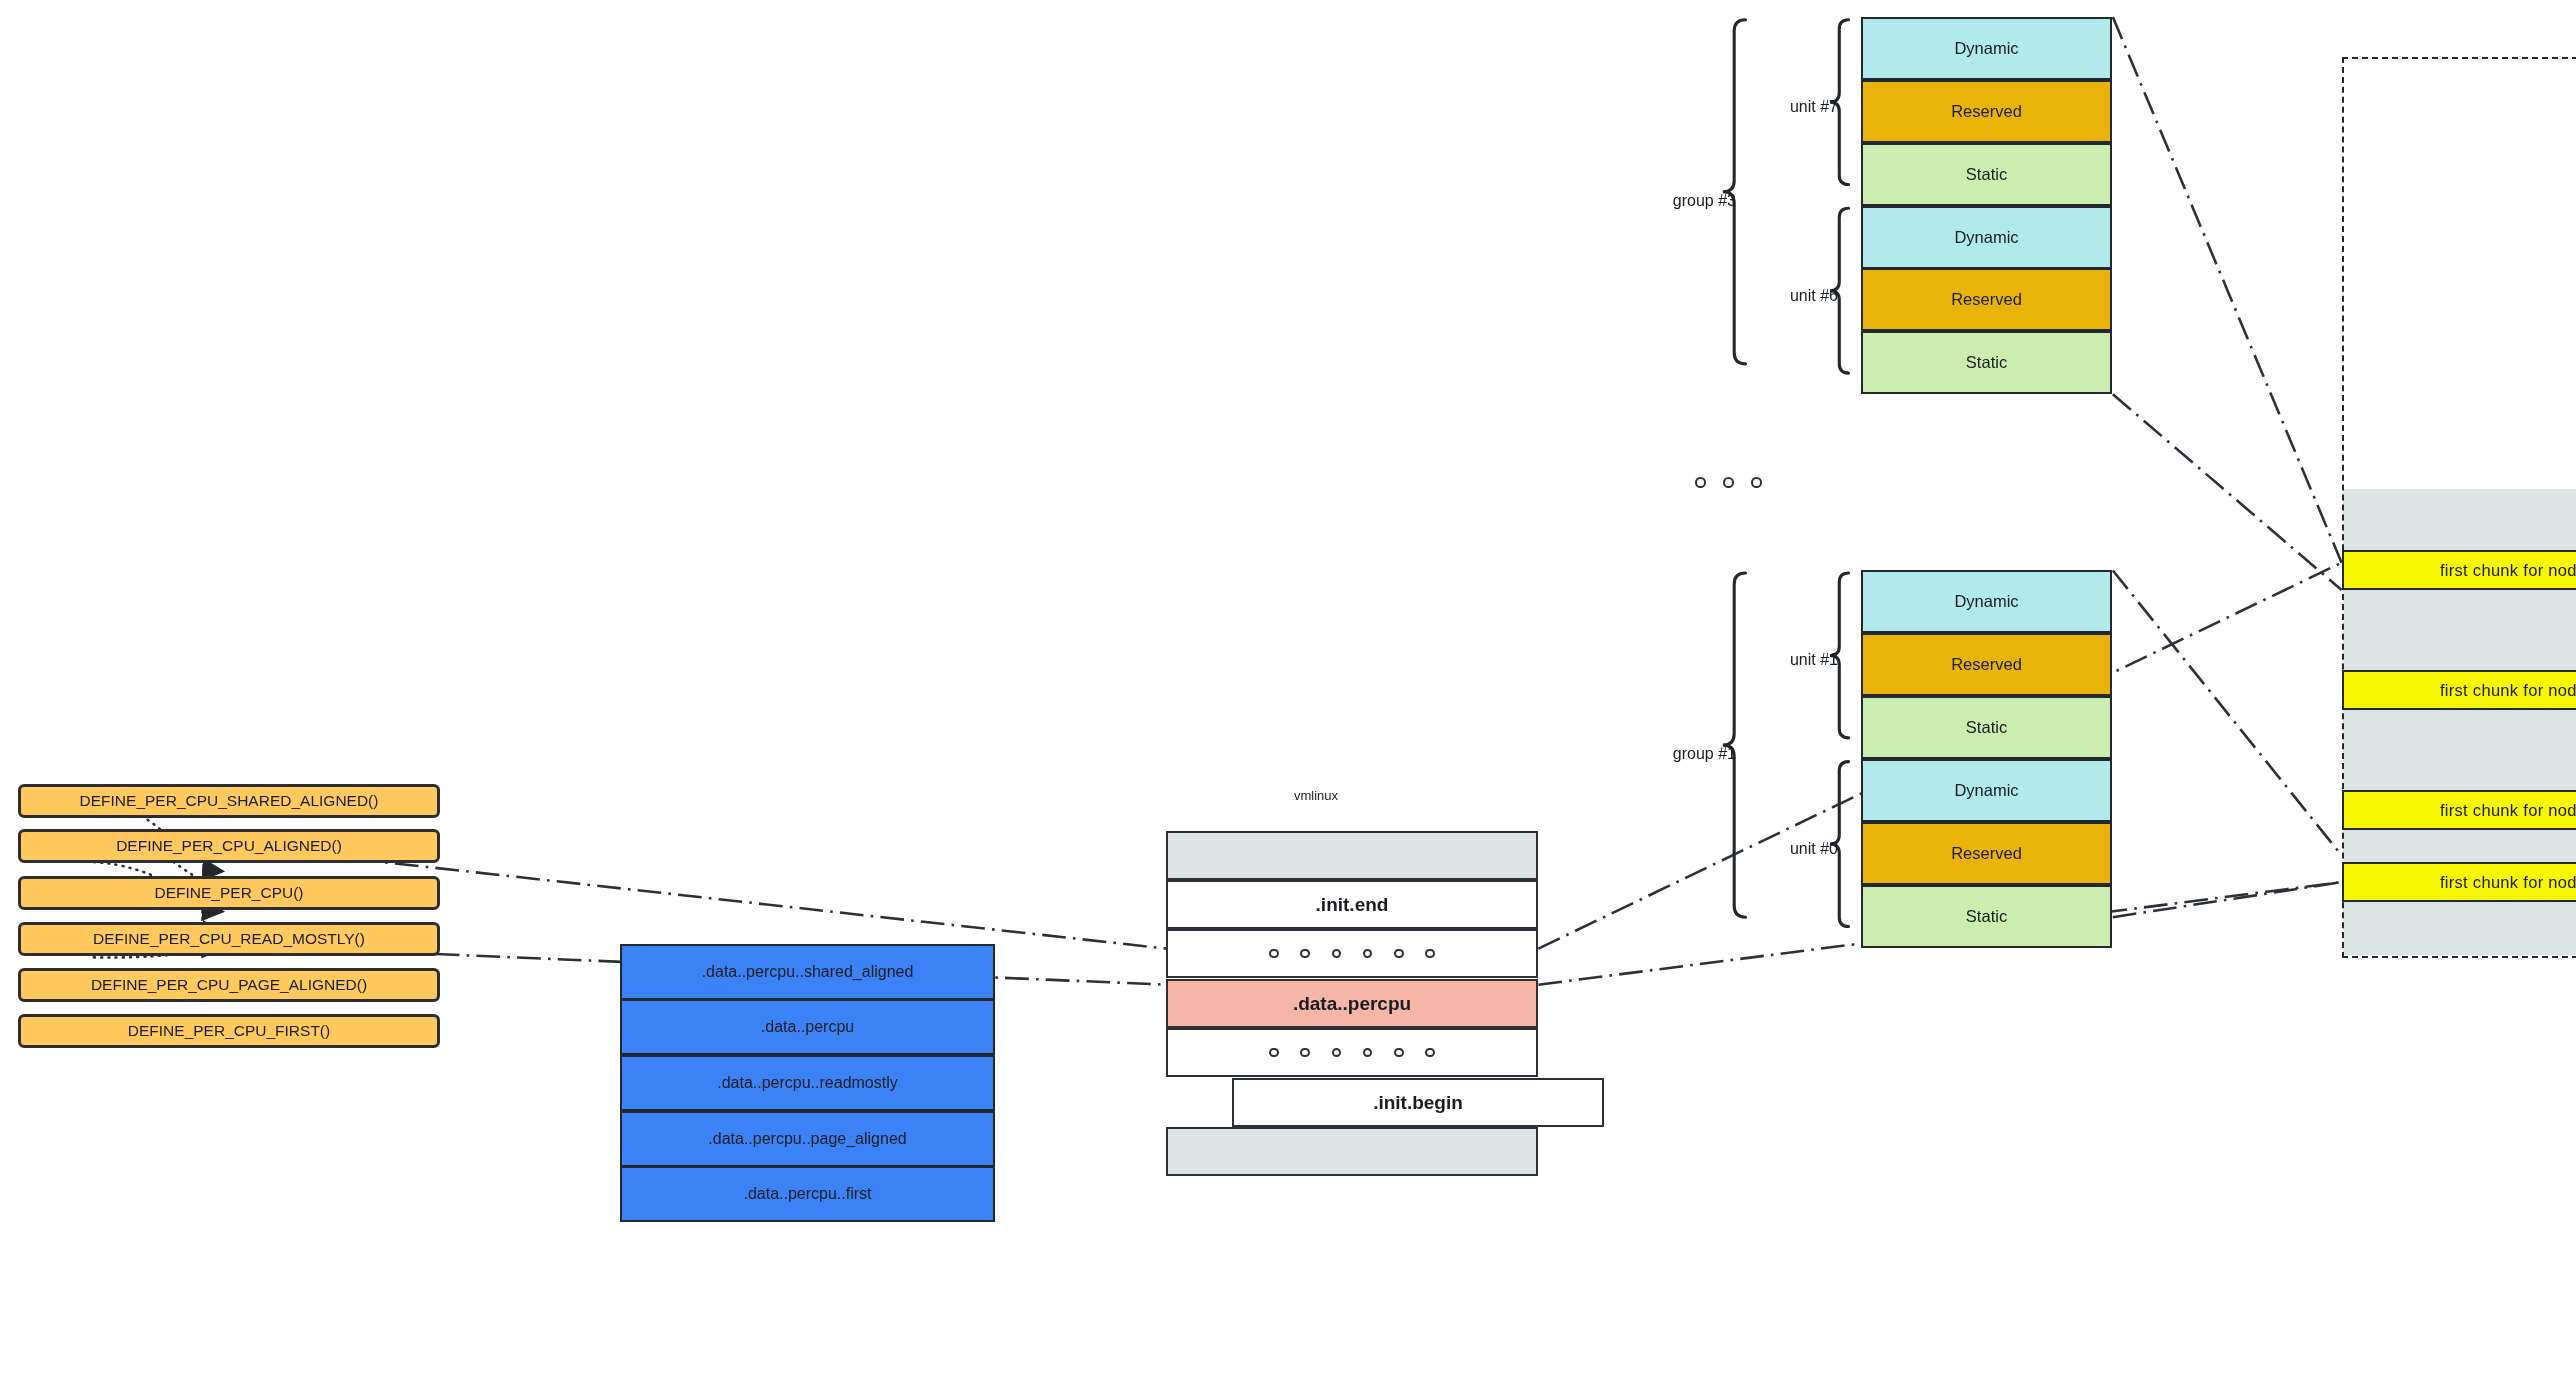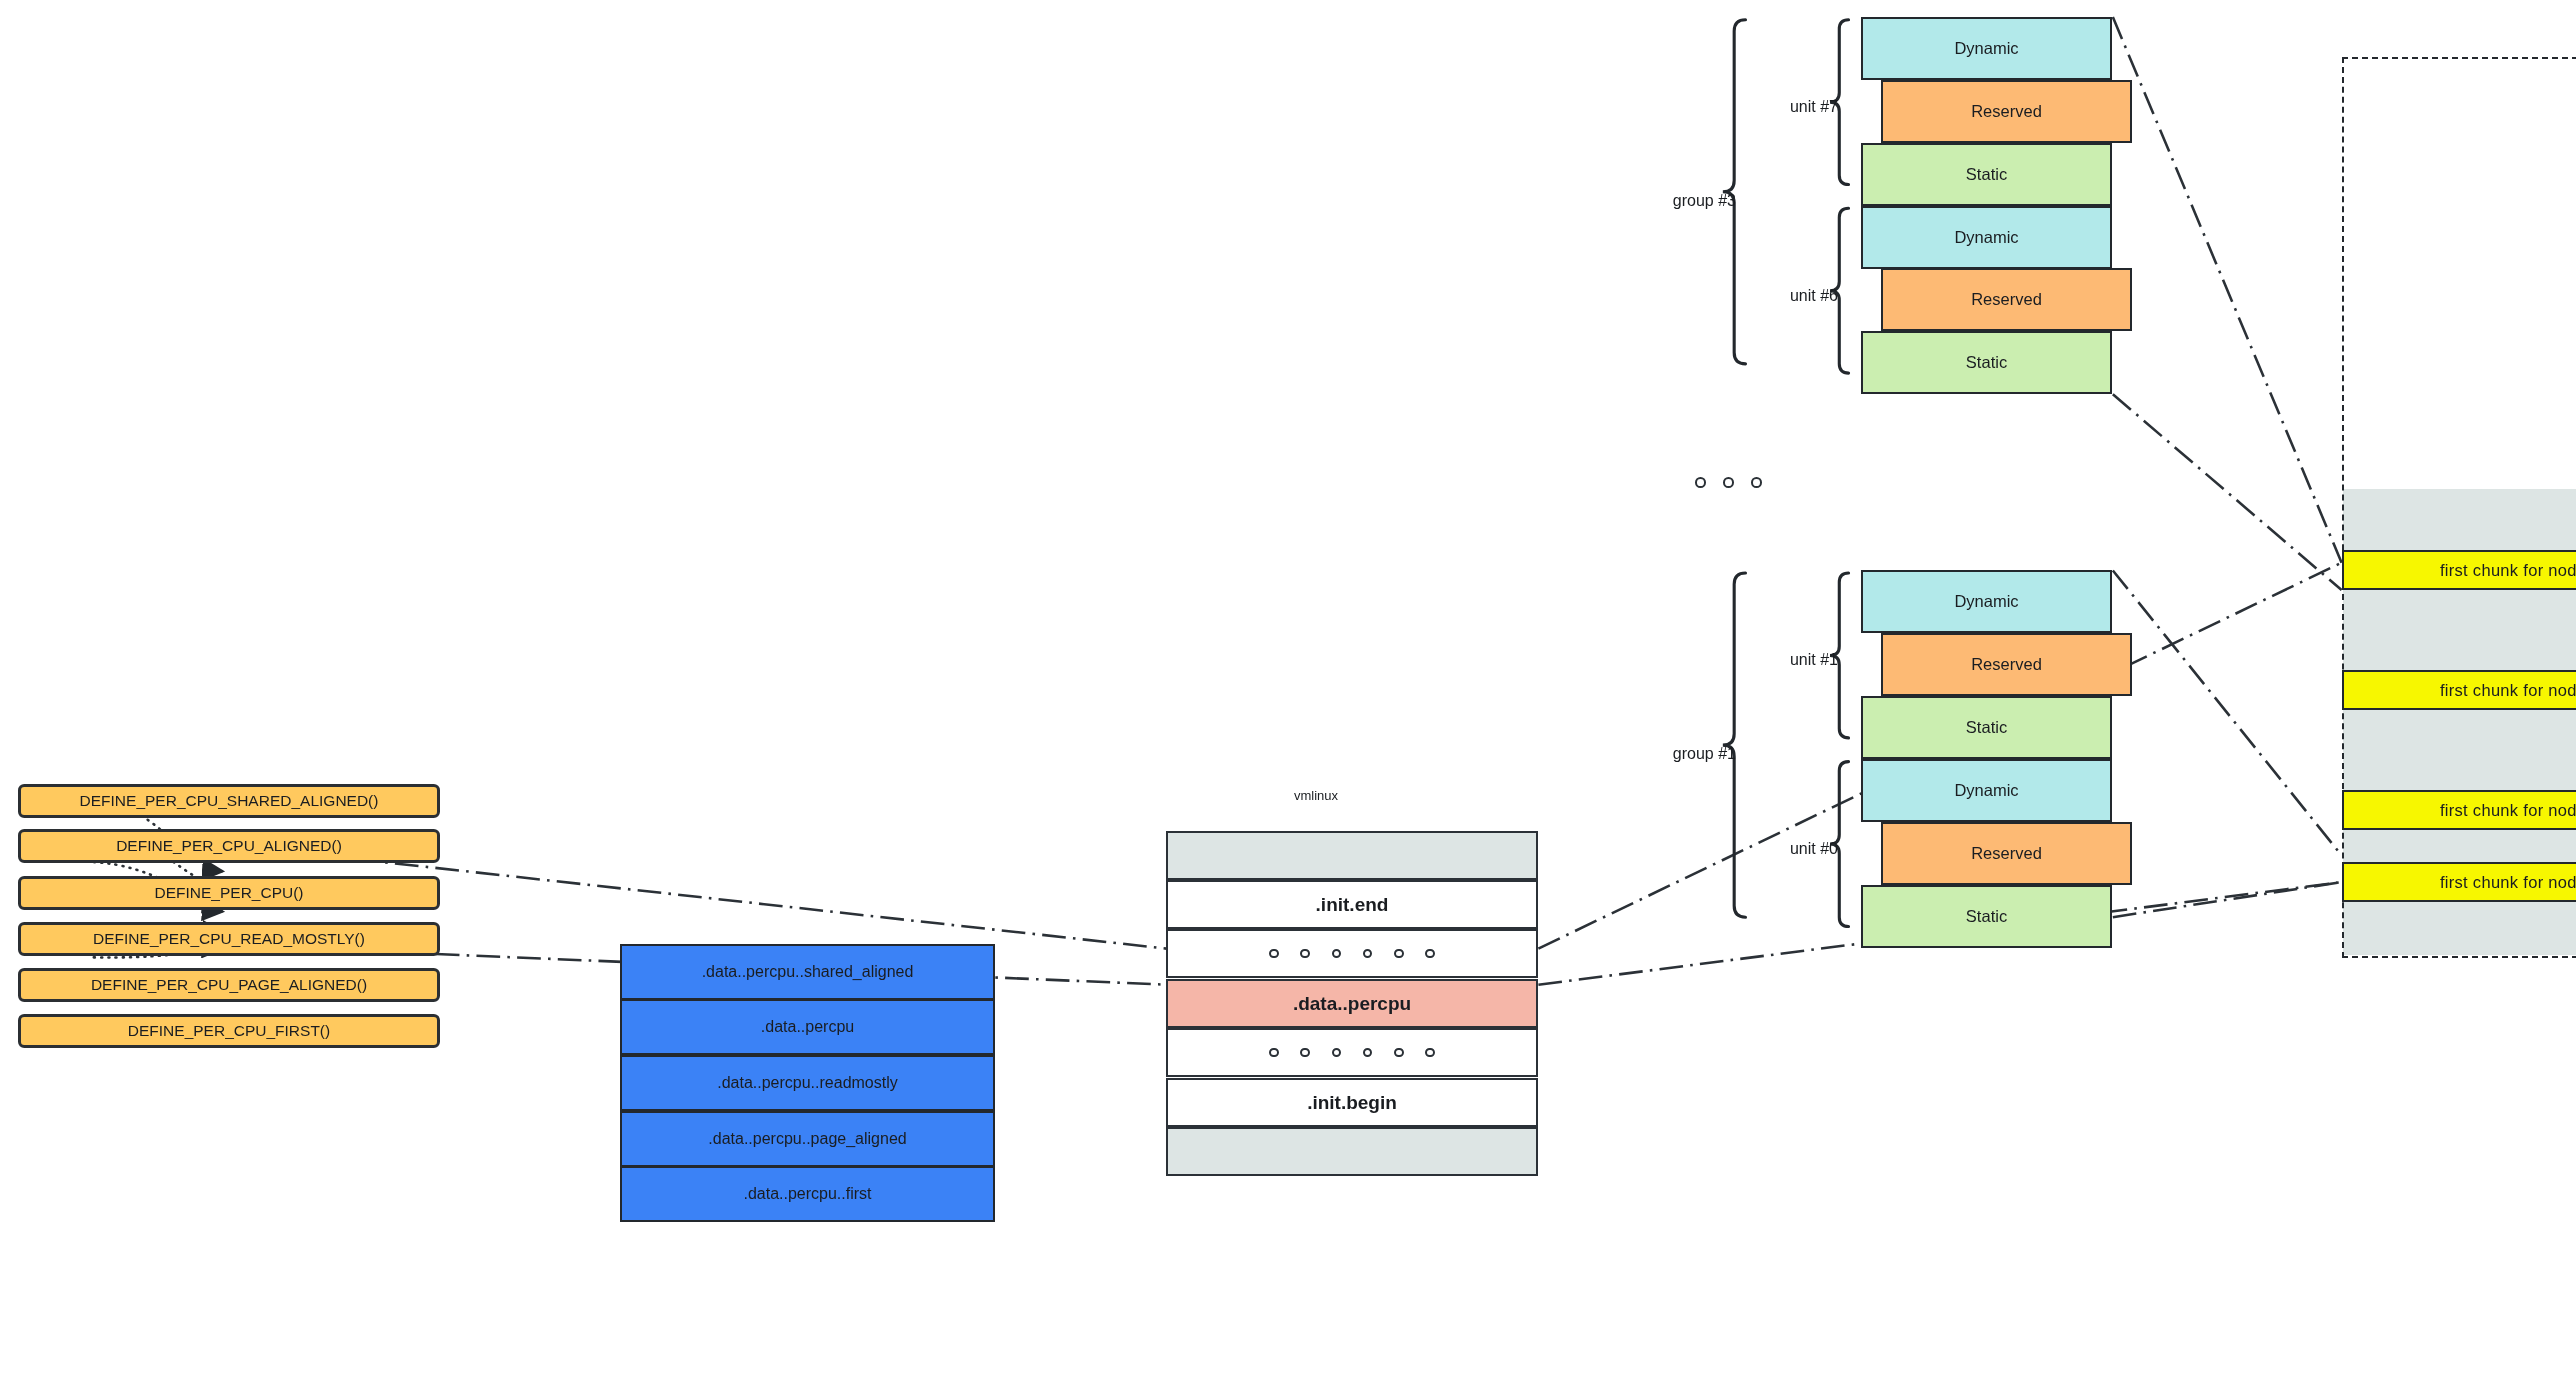--- a/index.html
+++ b/index.html
@@ -10,21 +10,21 @@
   .box{position:absolute;box-sizing:border-box;border:2.6px solid #23282d;
        display:flex;align-items:center;justify-content:center;
        color:#1a1d21;text-align:center;line-height:1.15;}
   .macro{background:#ffc95e;border:3.1px solid #2b2f33;border-radius:6.2px;font-size:15.5px;}
   .sect{background:#3b82f6;border:2.6px solid #23282d;font-size:16px;}
   .vm{background:#ffffff;border:2.6px solid #2b3137;font-size:19px;font-weight:bold;}
   .vm.gray{background:#dde5e4;}
   .vm.salmon{background:#f5b6a8;}
   .cell{font-size:16.5px;}
   .c-dyn{background:#b2e9ea;}
-  .c-res{background:#fdba74;margin-left:20px;}
+  .c-res{background:#eab308;}
   .c-sta{background:#cbeeb0;}
   .chunkbox{background:#f7f700;border:2.6px solid #23282d;font-size:16.5px;letter-spacing:0.3px;}
   .graystrip{position:absolute;background:#dde5e4;}
   .dashbox{position:absolute;box-sizing:border-box;border:2.6px dashed #23282d;background:transparent;}
   .lbl{position:absolute;font-size:16px;color:#1a1d21;white-space:nowrap;}
   .title{position:absolute;font-size:13px;color:#1a1d21;white-space:nowrap;}
   .dots{position:absolute;display:flex;gap:17.5px;align-items:center;}
   .dots i{display:block;width:6.7px;height:6.7px;border:2.1px solid #2b3137;border-radius:50%;}
   .vmdots{position:absolute;display:flex;gap:21.6px;align-items:center;justify-content:center;}
   .vmdots i{display:block;width:5.7px;height:5.7px;border:2.1px solid #2b3137;border-radius:50%;}
@@ -180,21 +180,21 @@
   <div class="box vm" style="left:1166px;top:1028px;width:372px;height:49px;">
     <span class="vmdots" style="position:static;">
       <i></i>
         <i></i>
         <i></i>
         <i></i>
         <i></i>
         <i></i>
     </span>
   </div>
-  <div class="box vm" style="left:1166px;top:1078px;width:372px;height:49px;">
+  <div class="box vm" style="left:1232px;top:1078px;width:372px;height:49px;">
     <span>.init.begin</span>
   </div>
   <div class="box vm gray" style="left:1166px;top:1127px;width:372px;height:49px;">
     <span></span>
   </div>
 
   <div class="lbl" style="left:1736px;top:201px;transform:translate(-100%,-50%);">group #3</div>
   <div class="lbl" style="left:1838px;top:107px;transform:translate(-100%,-50%);">unit #7</div>
   <div class="lbl" style="left:1838px;top:296px;transform:translate(-100%,-50%);">unit #6</div>
 

